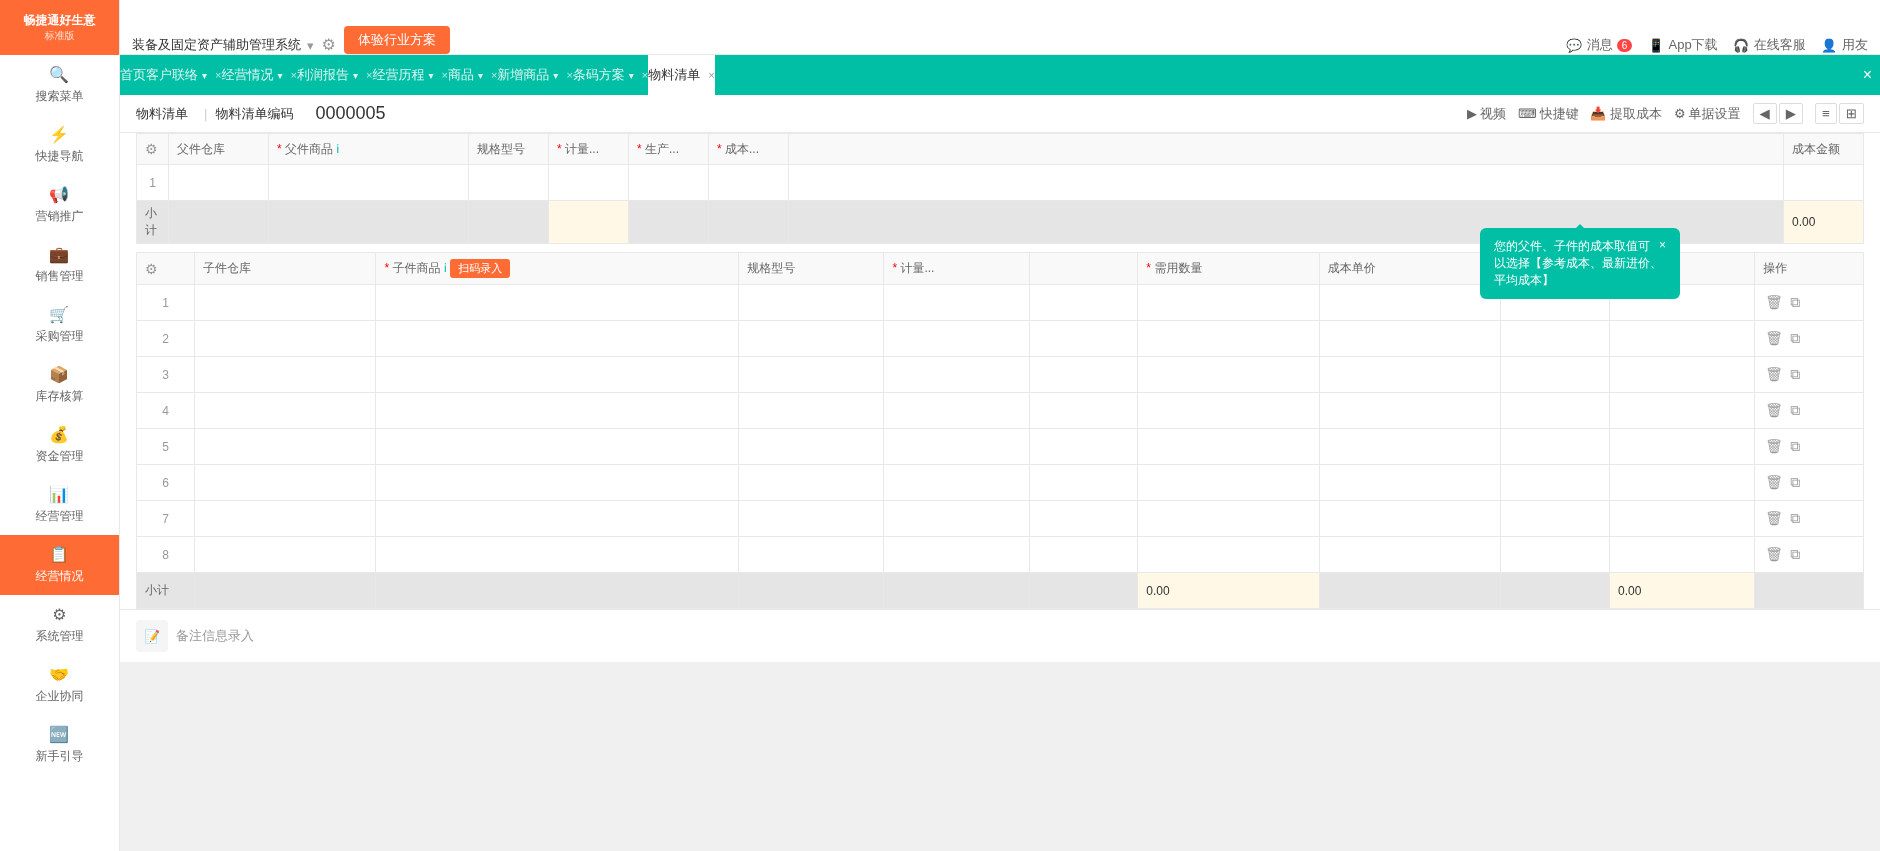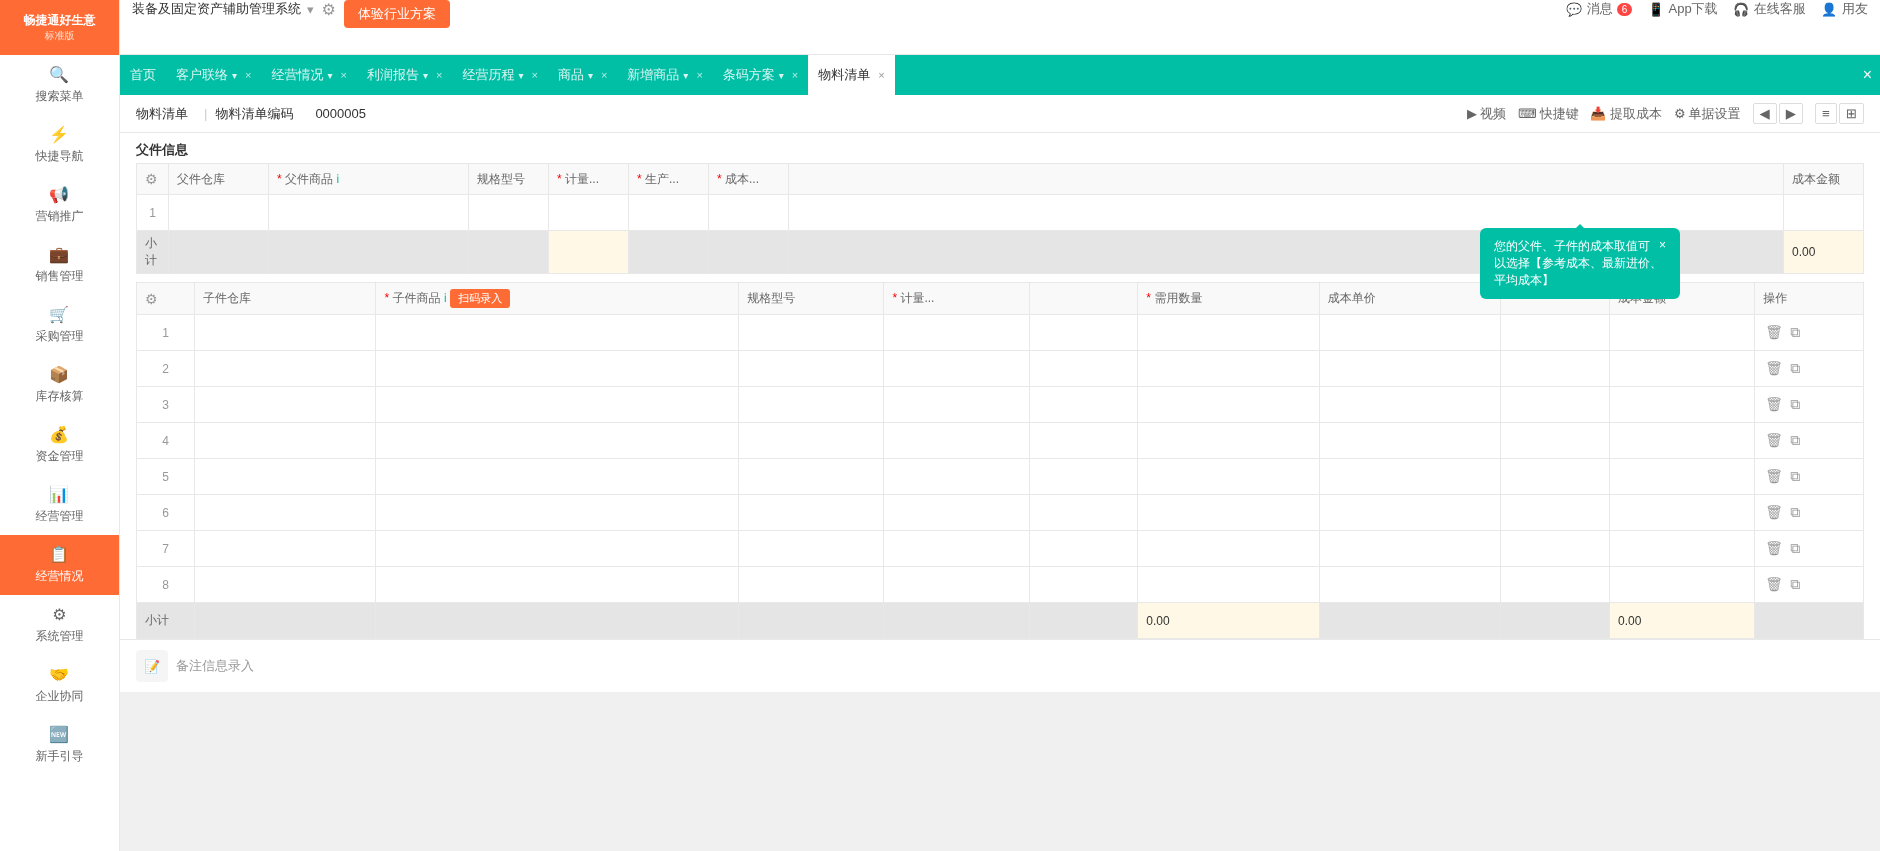--- a/index.html
+++ b/index.html
@@ -11,32 +11,32 @@
     .sidebar-logo-text { color: #fff; font-size: 12px; font-weight: bold; }
     .sidebar-logo-sub { color: #ffe0cc; font-size: 10px; }
     .sidebar-item { display: flex; flex-direction: column; align-items: center; padding: 10px 5px; cursor: pointer; color: #666; font-size: 12px; gap: 4px; }
     .sidebar-item.active { background: #ff6b35; color: #fff; }
     .sidebar-icon { font-size: 16px; }
 
     
     .main { flex: 1; display: flex; flex-direction: column; overflow: hidden; }
 
     
-    .top-nav { background: #fff; border-bottom: 1px solid #e8e8e8; display: flex; align-items: flex-start; padding: 0 12px; height: 55px; }
+    .top-nav { background: #fff; border-bottom: 1px solid #e8e8e8; display: flex; align-items: flex-end; padding: 0 12px; height: 55px; }
     .system-title { font-size: 13px; color: #333; display: flex; align-items: center; gap: 6px; }
     .system-title-dropdown { color: #999; cursor: pointer; }
     .gear-btn { margin-left: 8px; color: #999; cursor: pointer; font-size: 16px; }
     .trial-btn { background: #ff6b35; color: #fff; border: none; padding: 5px 14px; border-radius: 4px; cursor: pointer; font-size: 13px; margin-left: 8px; }
     .top-right { margin-left: auto; display: flex; align-items: center; gap: 16px; color: #666; font-size: 13px; }
     .top-right-item { display: flex; align-items: center; gap: 4px; cursor: pointer; }
     .badge { background: #ff4444; color: #fff; border-radius: 8px; padding: 1px 5px; font-size: 10px; }
 
     
     .tab-bar { background: #00bfa5; display: flex; align-items: center; height: 40px; padding: 0; overflow: hidden; }
-    .tab-item { padding: 0 10px; height: 40px; display: flex; align-items: center; color: rgba(255,255,255,0.85); cursor: pointer; font-size: 13px; white-space: nowrap; gap: 4px; }
+    .tab-item { padding: 0 0; height: 40px; display: flex; align-items: center; color: rgba(255,255,255,0.85); cursor: pointer; font-size: 13px; white-space: nowrap; gap: 4px; }
     .tab-item.active { background: #fff; color: #333; }
     .tab-item .tab-close { margin-left: 4px; font-size: 11px; color: rgba(255,255,255,0.7); }
     .tab-item.active .tab-close { color: #999; }
     .tab-item .tab-arrow { font-size: 10px; }
     .tab-close-all { margin-left: auto; margin-right: 8px; color: #fff; cursor: pointer; font-size: 16px; }
 
     
     .page-content { flex: 1; overflow-y: auto; background: #f0f0f0; }
     .page-inner { background: #fff; margin: 0; padding: 0; }
 
@@ -218,21 +218,21 @@
     <div class="tab-close-all">×</div>
   </div>
 
   <div class="page-content">
     <div class="page-inner">
 
       <div class="sub-header">
         <span class="sub-header-title">物料清单</span>
         <span style="margin-right:8px; color:#ccc;">|</span>
         <span class="sub-header-title">物料清单编码</span>
-        <span style="margin-left:6px; color:#333; font-size:13px;">0000005</span>
+        <span style="margin-left:6px; color:#333; font-size:18px;">0000005</span>
         <div style="margin-left:auto; display:flex; align-items:center; gap:12px;">
           <div class="action-btn">
             <span>▶</span>
             <span>视频</span>
           </div>
           <div class="action-btn">
             <span>⌨</span>
             <span>快捷键</span>
           </div>
           <div class="action-btn">
@@ -255,21 +255,20 @@
       </div>
 
       <div style="position:relative;">
         <div class="tooltip-box">
           <span class="tooltip-close">×</span>
           <span>您的父件、子件的成本取值可以选择【参考成本、最新进价、平均成本】</span>
         </div>
       </div>
 
       <div class="section">
-        <div class="section-title">父件信息</div>
         <table class="data-table">
           <thead>
             <tr>
               <th class="col-settings">
                 <span class="settings-icon">⚙</span>
               </th>
               <th class="col-warehouse">
                 <span>父件仓库</span>
               </th>
               <th class="col-product">

